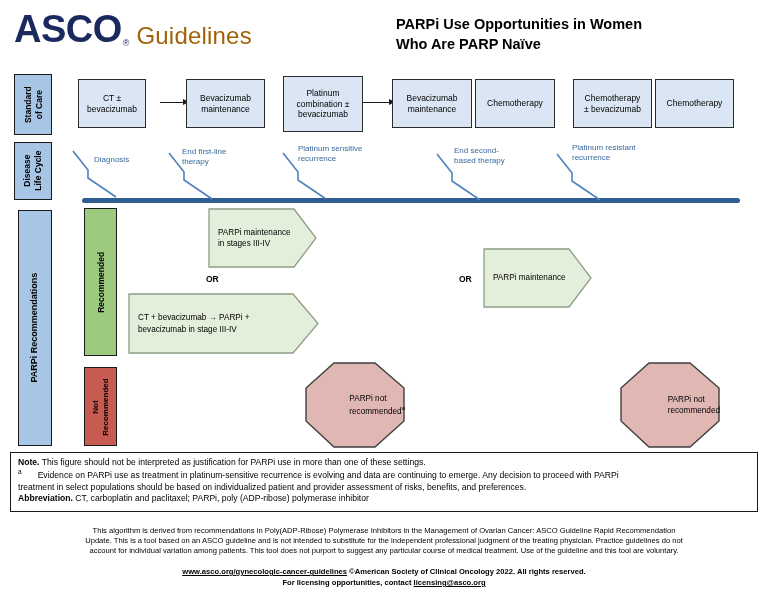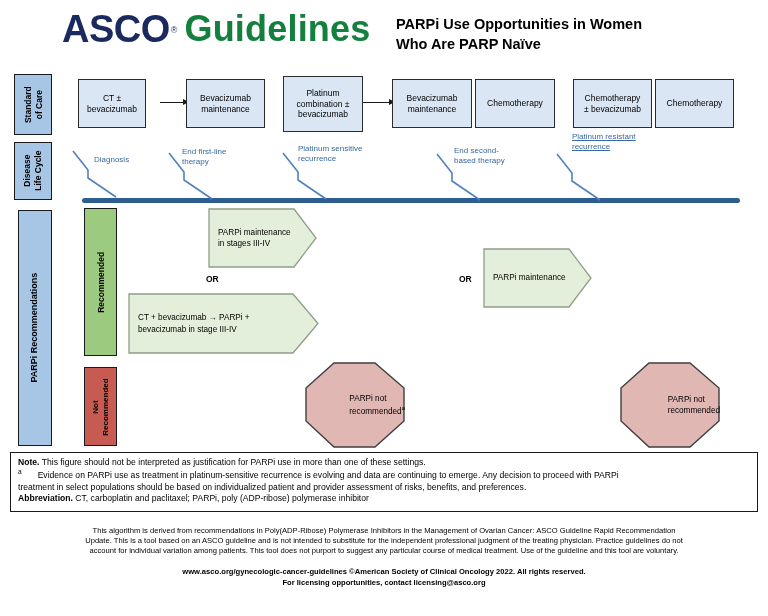--- a/index.html
+++ b/index.html
@@ -1,23 +1,23 @@
 <!DOCTYPE html>
 <html><head>
 <meta charset="utf-8">
 <style>
   html,body{margin:0;padding:0;background:#fff;}
   .page{position:relative;width:768px;height:616px;background:#fff;overflow:hidden;
         font-family:"Liberation Sans",sans-serif;color:#000;}
 
   
-  .logo{position:absolute;left:14px;top:10px;display:flex;align-items:center;margin-left:48px;}
+  .logo{position:absolute;left:14px;top:10px;display:flex;align-items:flex-end;}
   .logo-asco{font-size:38px;font-weight:800;color:#1b2a5e;line-height:1;letter-spacing:-0.5px;}
   .logo-reg{font-size:9px;color:#1b2a5e;margin:2px 7px 0 1px;}
-  .logo-guidelines{font-size:36px;font-weight:700;color:#15803d;line-height:1.05;letter-spacing:0.2px;}
+  .logo-guidelines{font-size:24px;font-weight:400;color:#a16207;line-height:1.05;letter-spacing:0.2px;}
   .title{position:absolute;left:396px;top:15px;width:342px;text-align:left;
          font-weight:700;font-size:14.5px;line-height:1.35;}
 
   
   .vbox{position:absolute;background:#a7c6e5;border:1.5px solid #1a1a1a;
         display:flex;align-items:center;justify-content:center;box-sizing:border-box;}
   .vtext{flex:none;transform:rotate(-90deg);text-align:center;white-space:pre-line;
          font-weight:700;line-height:1.25;}
   #soc-label{left:14px;top:74px;width:38px;height:61px;}
   #soc-label .vtext{width:61px;font-size:8.5px;}
@@ -50,21 +50,21 @@
 
   
   .timeline{position:absolute;left:82px;top:198px;width:658px;height:5px;
             background:#2e5d90;border-radius:2.5px;}
   .zig{position:absolute;width:48px;height:50px;}
   .mlabel{position:absolute;font-size:8px;line-height:1.3;color:#38689e;white-space:pre-line;}
   #zig1{left:71px;top:149px;}  #ms1{left:94px;top:155px;}
   #zig2{left:167px;top:151px;} #ms2{left:182px;top:147px;}
   #zig3{left:281px;top:151px;} #ms3{left:298px;top:144px;}
   #zig4{left:435px;top:152px;} #ms4{left:454px;top:146px;}
-  #zig5{left:555px;top:152px;} #ms5{left:572px;top:132px;text-decoration:underline;}
+  #zig5{left:555px;top:152px;} #ms5{left:572px;top:143px;}
 
   
   .chev{position:absolute;}
   .chev svg{position:absolute;left:0;top:0;}
   .chev-text{position:absolute;left:10px;top:0;bottom:0;display:flex;align-items:center;
              font-size:8.2px;line-height:1.35;white-space:pre-line;}
   #chev1{left:208px;top:208px;width:110px;height:60px;}
   #chev2{left:128px;top:293px;width:192px;height:61px;}
   #chev3{left:483px;top:248px;width:110px;height:60px;}
   .or{position:absolute;font-size:8.5px;font-weight:700;}
@@ -88,21 +88,21 @@
   .note sup{font-size:6.5px;}
   .note .pre{white-space:pre-line;margin-left:16px;}
 
   
   .disclaimer{position:absolute;left:8px;top:526px;width:752px;text-align:center;
               font-size:7.6px;line-height:1.34;white-space:pre-line;}
   .links1{position:absolute;left:0;top:567px;width:768px;text-align:center;
           font-size:7.6px;font-weight:700;}
   .links2{position:absolute;left:0;top:578px;width:768px;text-align:center;
           font-size:7.6px;font-weight:700;}
-  a.doc-link{color:#000;cursor:pointer;}
+  a.doc-link{color:#000;text-decoration:underline;cursor:pointer;}
 </style>
 </head>
 <body>
 
 <div class="page">
 
   <div class="logo">
     <span class="logo-asco">ASCO</span>
     <span class="logo-reg">®</span>
     <span class="logo-guidelines">Guidelines</span>

